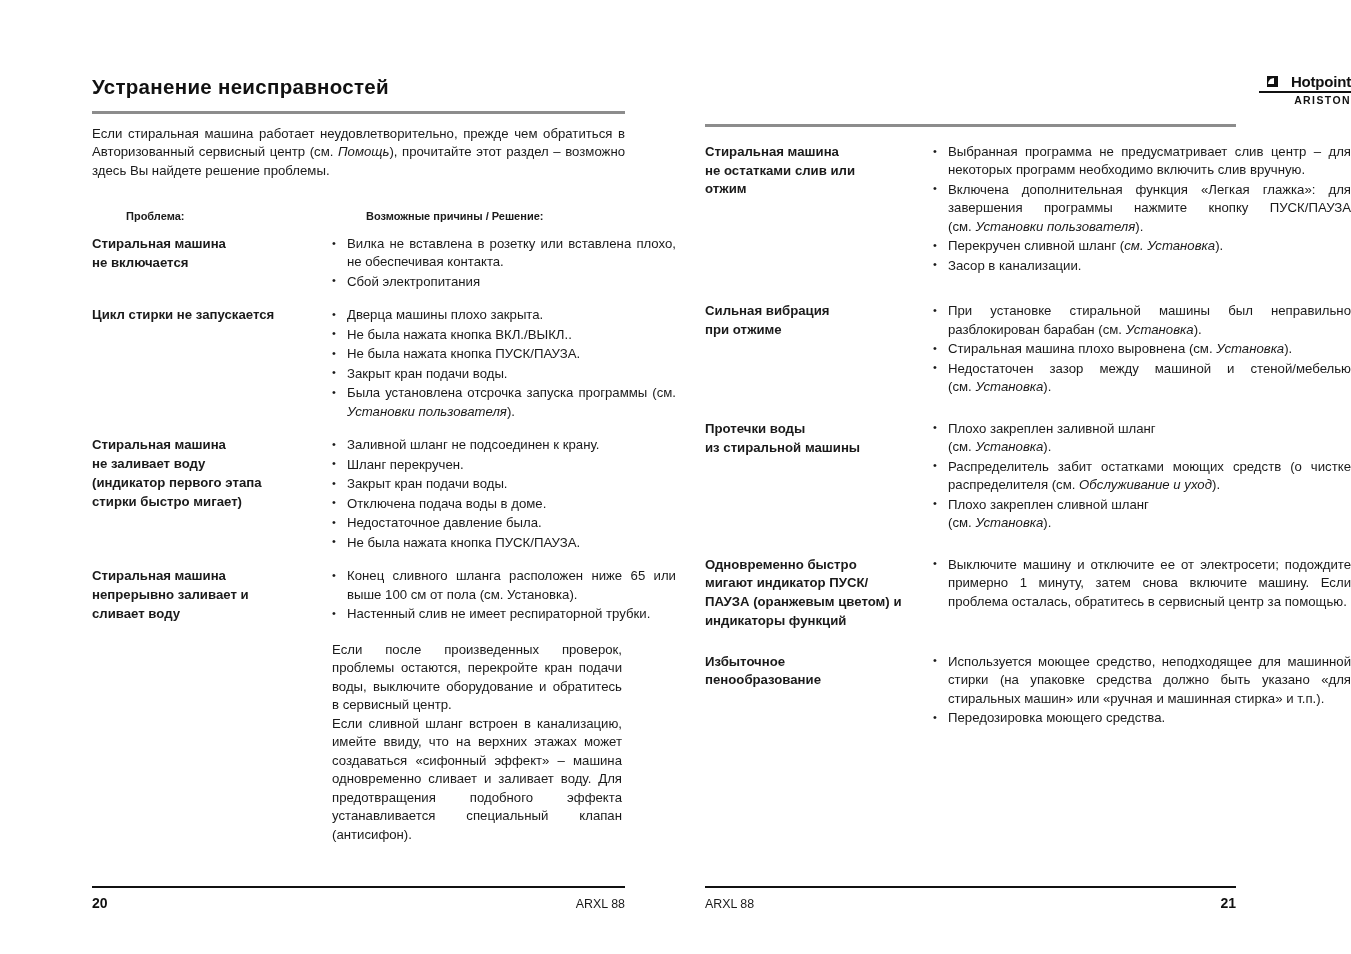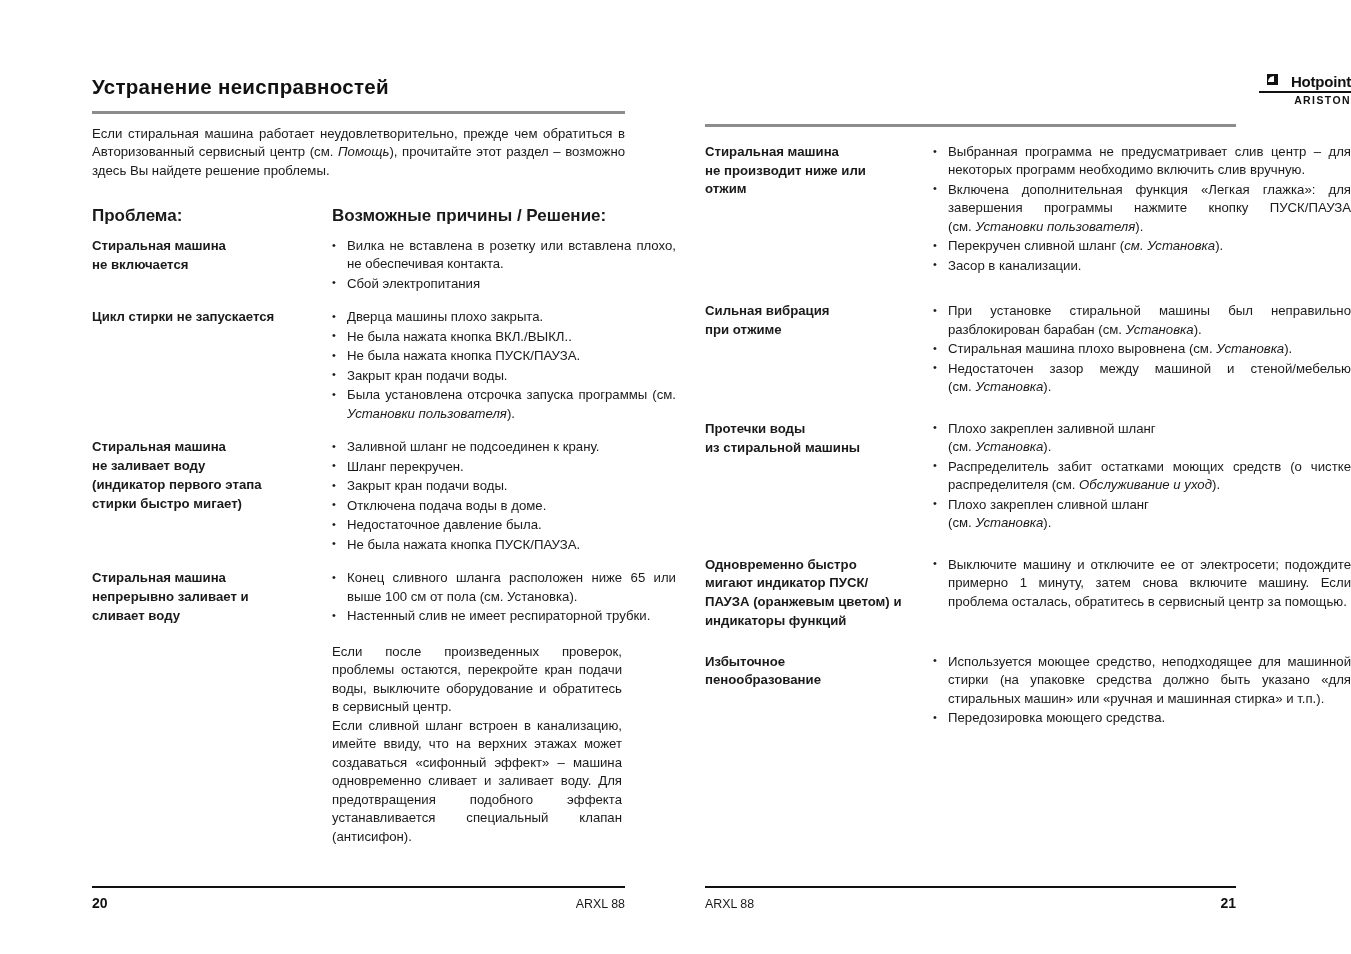--- a/index.html
+++ b/index.html
@@ -50,20 +50,21 @@
   
   .logo-block {
     position: absolute;
     right: 0px;
     top: 70px;
     width: 92px;
     text-align: right;
   }
   .logo-row1 {
     display: flex;
+    align-items: center;
     justify-content: flex-end;
     gap: 13px;
     line-height: 1;
   }
   .logo-mark {
     width: 11px;
     height: 11px;
     background: #111;
     position: relative;
     flex: 0 0 auto;
@@ -107,22 +108,23 @@
   .intro p { margin: 0; }
 
   
   .colhead {
     display: flex;
     margin-top: 26px;
   }
   .colhead .c1 { width: 240px; }
   .colhead .c2 { width: 290px; }
   .colhead span {
-    font-size: 17px;
-    font-weight: bold;
+    font-size: 11px;
+    font-weight: bold;
+    margin-left: 34px;
   }
 
   
   .rows { margin-top: 11px; }
   .row {
     display: flex;
     align-items: flex-start;
   }
   .row .problem {
     width: 240px;
@@ -316,21 +318,21 @@
     </div>
 
     <div style="height:108px"></div>
     <div class="rule-gray right-rule-w"></div>
 
     <div class="rows right-rows">
 
       <div class="row">
         <div class="problem">
           <div>Стиральная машина</div>
-          <div>не производит ниже или</div>
+          <div>не остатками слив или</div>
           <div>отжим</div>
         </div>
         <div class="causes">
           <ul class="bullets">
             <li class="justify">Выбранная программа не предусматривает слив центр – для некоторых программ необходимо включить слив вручную.</li>
             <li class="justify"><span>Включена дополнительная функция «Легкая глажка»: для завершения программы нажмите кнопку ПУСК/ПАУЗА (см.&nbsp;</span><em>Установки пользователя</em><span>).</span></li>
             <li class="justify"><span>Перекручен сливной шланг (</span><em>см. Установка</em><span>).</span></li>
             <li>Засор в канализации.</li>
           </ul>
         </div>

